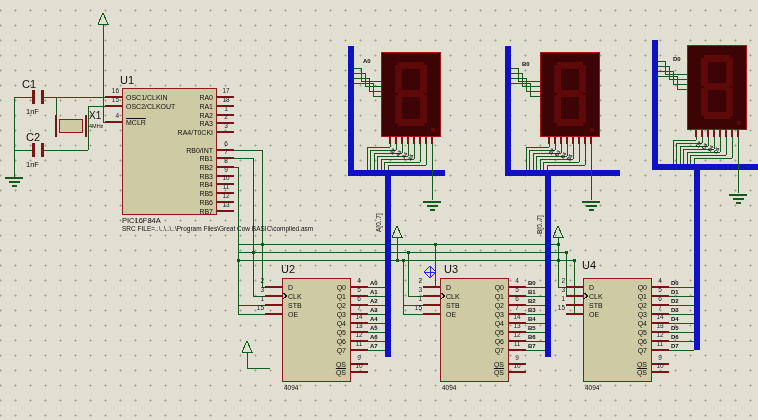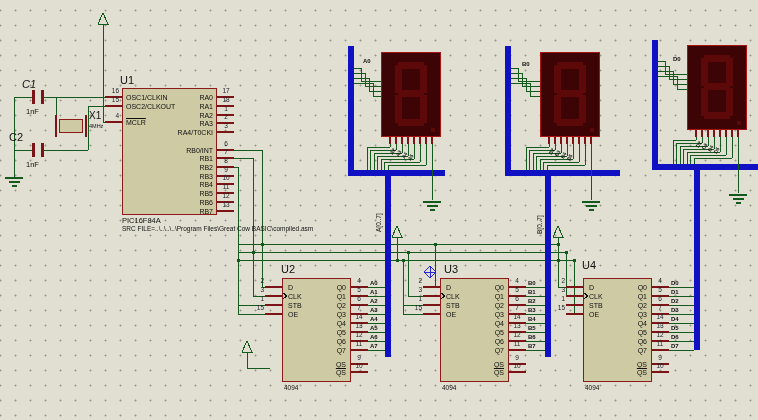--- a/index.html
+++ b/index.html
@@ -366,23 +366,23 @@
       <line x1="738" y1="137" x2="738" y2="193" stroke="#14591d" stroke-width="1"></line>
       <line x1="729" y1="195" x2="747" y2="195" stroke="#14591d" stroke-width="1.4"></line>
       <line x1="732.5" y1="199" x2="743.5" y2="199" stroke="#14591d" stroke-width="1.4"></line>
       <line x1="735.5" y1="203" x2="740.5" y2="203" stroke="#14591d" stroke-width="1.4"></line>
     </svg>
 
   <span class="lbl ref" style="left:120px;top:75px;">U1</span>
   <span class="lbl val" style="left:122px;top:217px;">PIC16F84A</span>
   <span class="lbl src" style="left:122px;top:226px;">SRC FILE=..\..\..\..\Program Files\Great Cow BASIC\compiled.asm</span>
 
-  <span class="lbl ref" style="left:22px;top:79px;font-style:italic;">C1</span>
+  <span class="lbl ref" style="left:22px;top:79px;">C1</span>
   <span class="lbl val" style="left:26px;top:108px;">1nF</span>
-  <span class="lbl ref" style="left:9px;top:132px;">C2</span>
+  <span class="lbl ref" style="left:26px;top:132px;">C2</span>
   <span class="lbl val" style="left:26px;top:161px;">1nF</span>
   <span class="lbl ref" style="left:89px;top:111px;font-size:10px;">X1</span>
   <span class="lbl val" style="left:89px;top:124px;font-size:5.5px;">4MHz</span>
 
   <span class="lbl ref" style="left:281px;top:264px;">U2</span>
   <span class="lbl ref" style="left:444px;top:264px;">U3</span>
   <span class="lbl ref" style="left:582px;top:260px;">U4</span>
   <span class="lbl val" style="left:284px;top:385px;font-size:6.5px;">4094</span>
   <span class="lbl val" style="left:442px;top:385px;font-size:6.5px;">4094</span>
   <span class="lbl val" style="left:585px;top:385px;font-size:6.5px;">4094</span>

